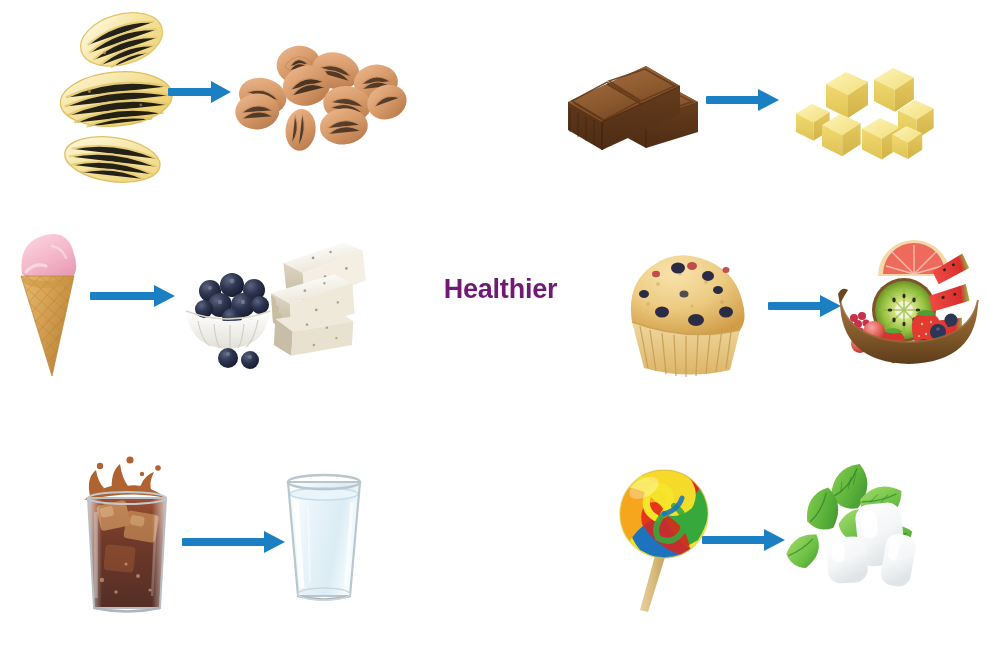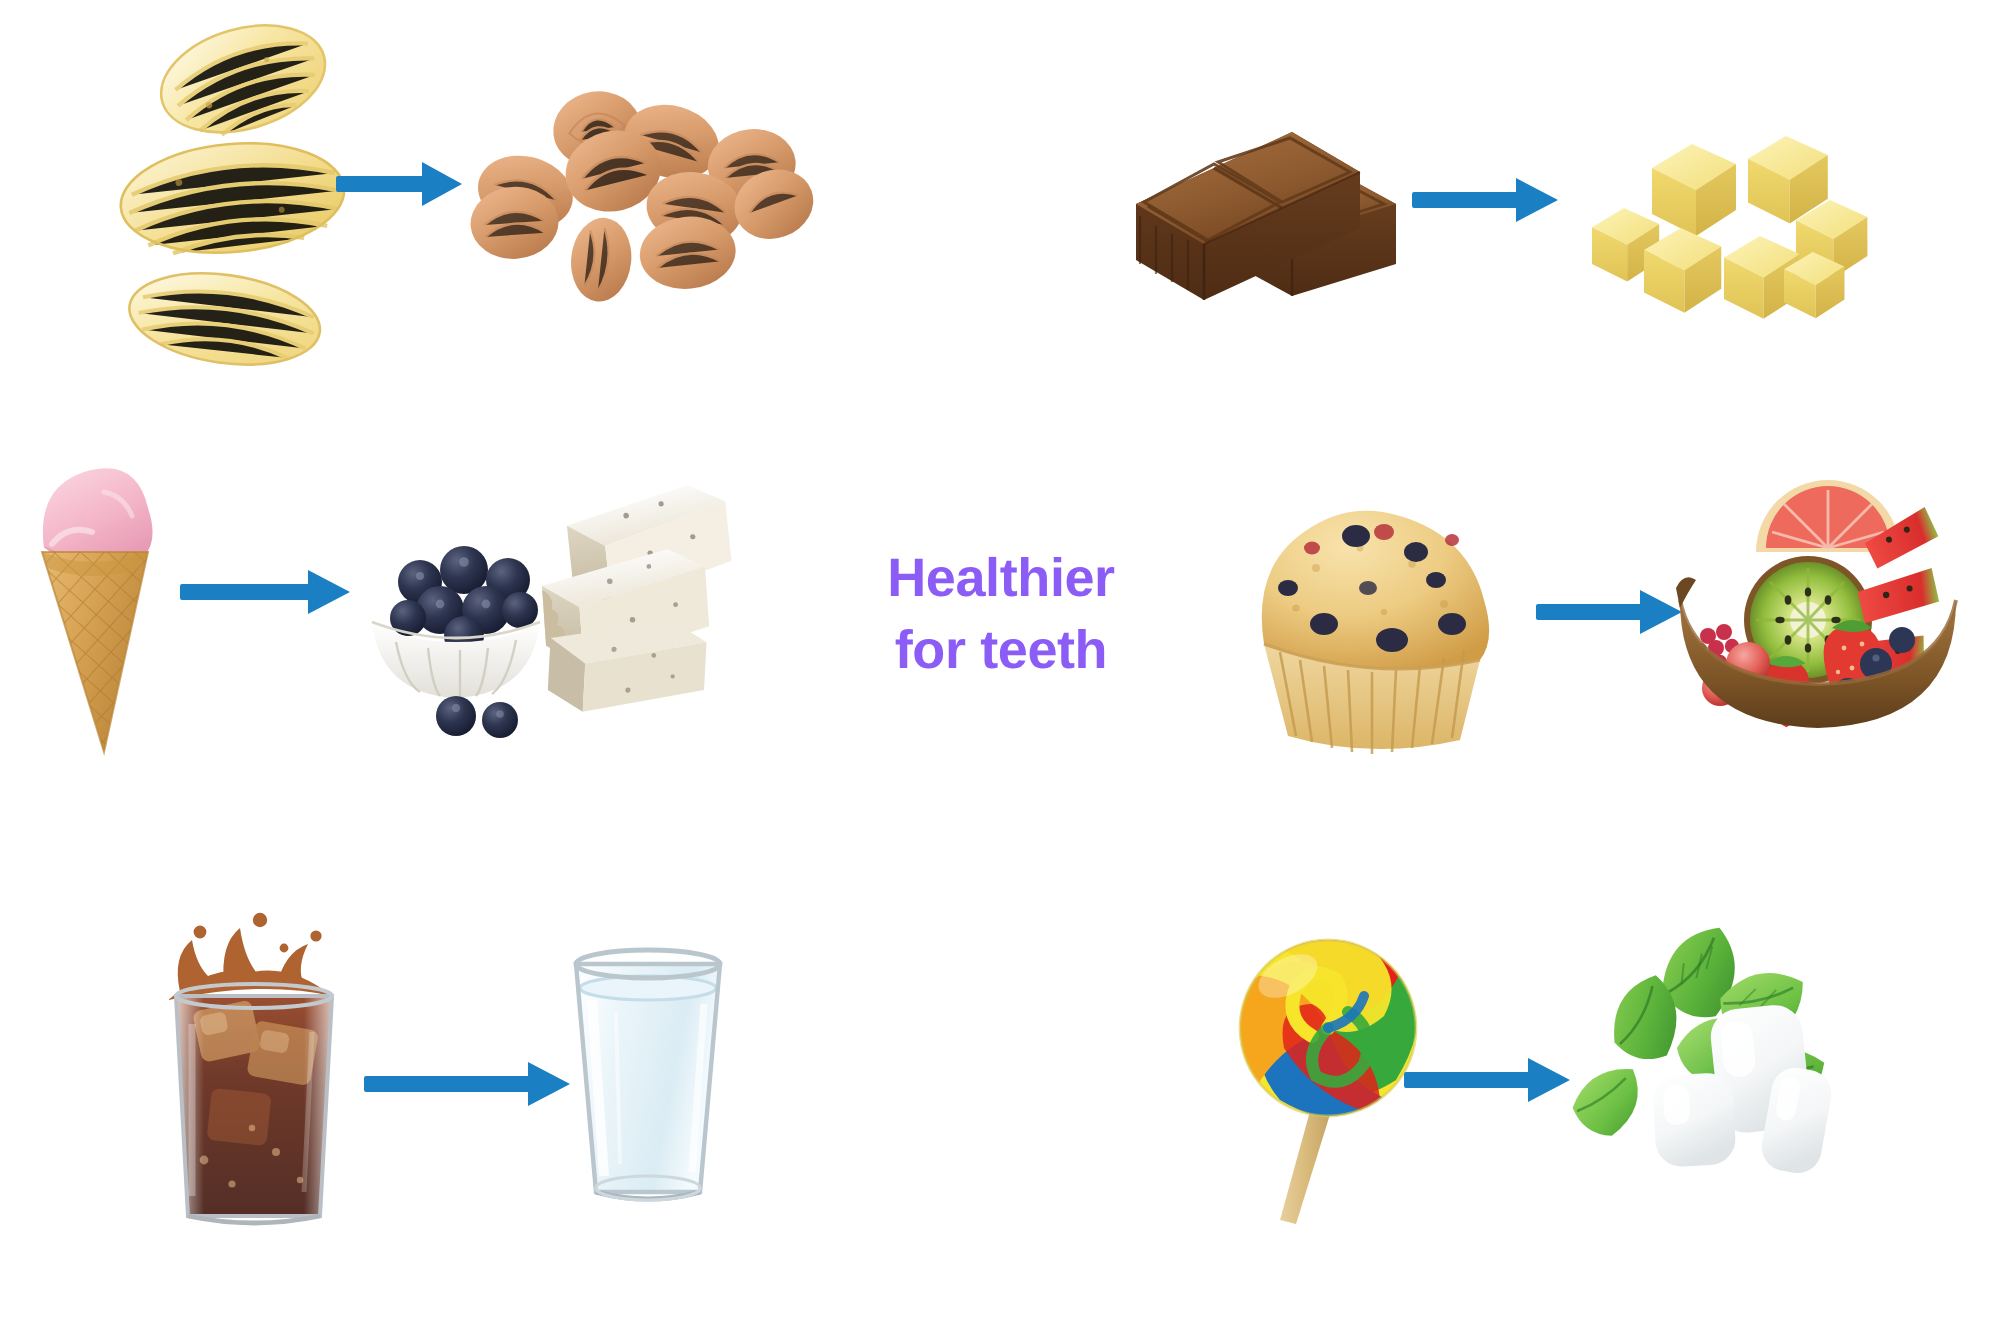--- a/index.html
+++ b/index.html
@@ -7,42 +7,41 @@
     width:1000px;height:666px;background:#ffffff;
     font-family:"Liberation Sans", sans-serif;
     overflow:hidden;position:relative;
   }
   .canvas{position:relative;width:1000px;height:666px;background:#fff;}
 
   
   .headline{
     position:absolute;left:398px;top:272px;width:205px;
     text-align:center;
-    color:#8b5cf6;
+    color:#701a75;
     font-size:27px;font-weight:bold;line-height:1.33;
     letter-spacing:-0.2px;
   }
   .headline span{display:block;}
 
   
   .arrow{position:absolute;}
   .arrow svg{display:block;overflow:visible;}
 
   
   .item{position:absolute;}
   .item svg{display:block;overflow:visible;}
 </style>
 </head>
 <body>
 
 <div class="canvas">
 
   <div class="headline">
     <span>Healthier</span>
-    <span>for teeth</span>
   </div>
 
   <div class="item" style="left:52px;top:18px;width:130px;height:160px;">
     <svg width="130" height="160" viewBox="0 0 130 160">
       <defs>
         <linearGradient id="chipG" x1="0" y1="0" x2="1" y2="1">
           <stop offset="0%" stop-color="#fffdf0"></stop>
           <stop offset="45%" stop-color="#f7e6a3"></stop>
           <stop offset="100%" stop-color="#edd176"></stop>
         </linearGradient>

